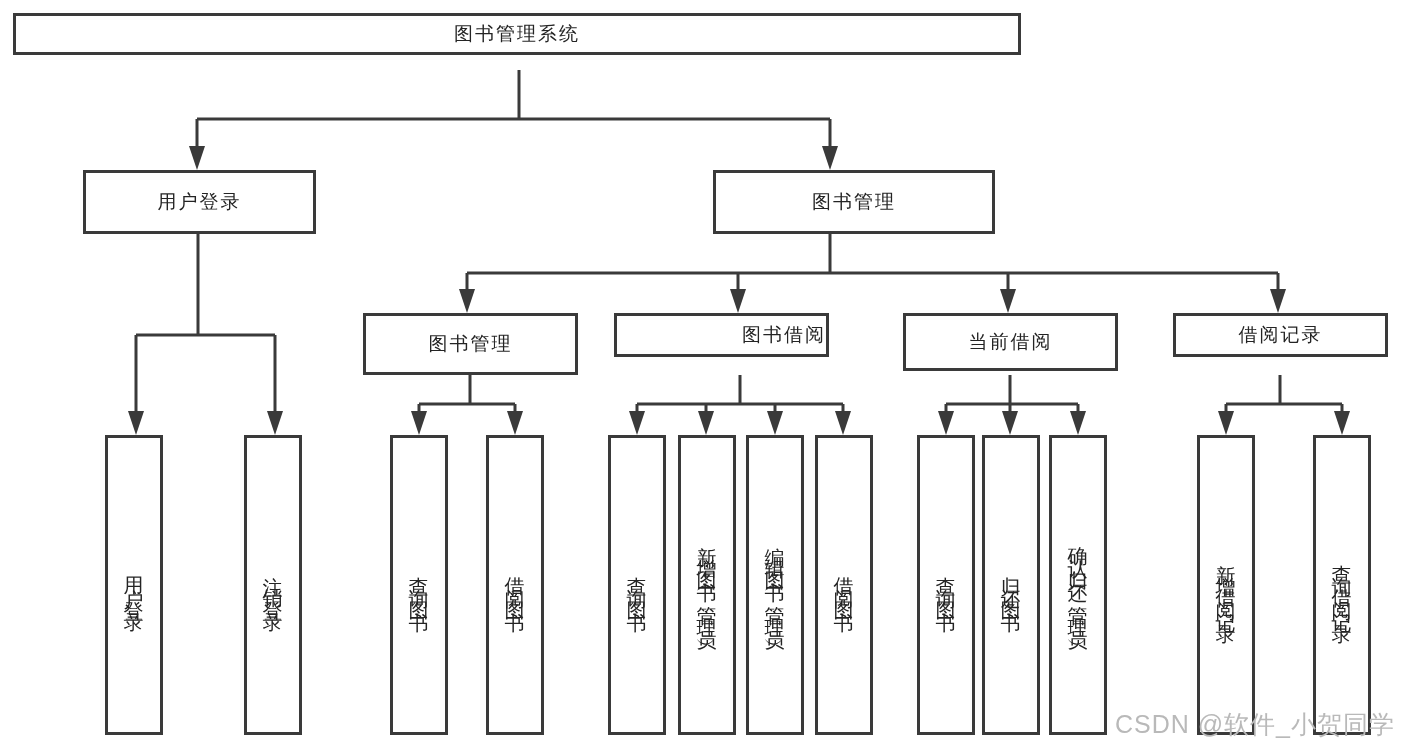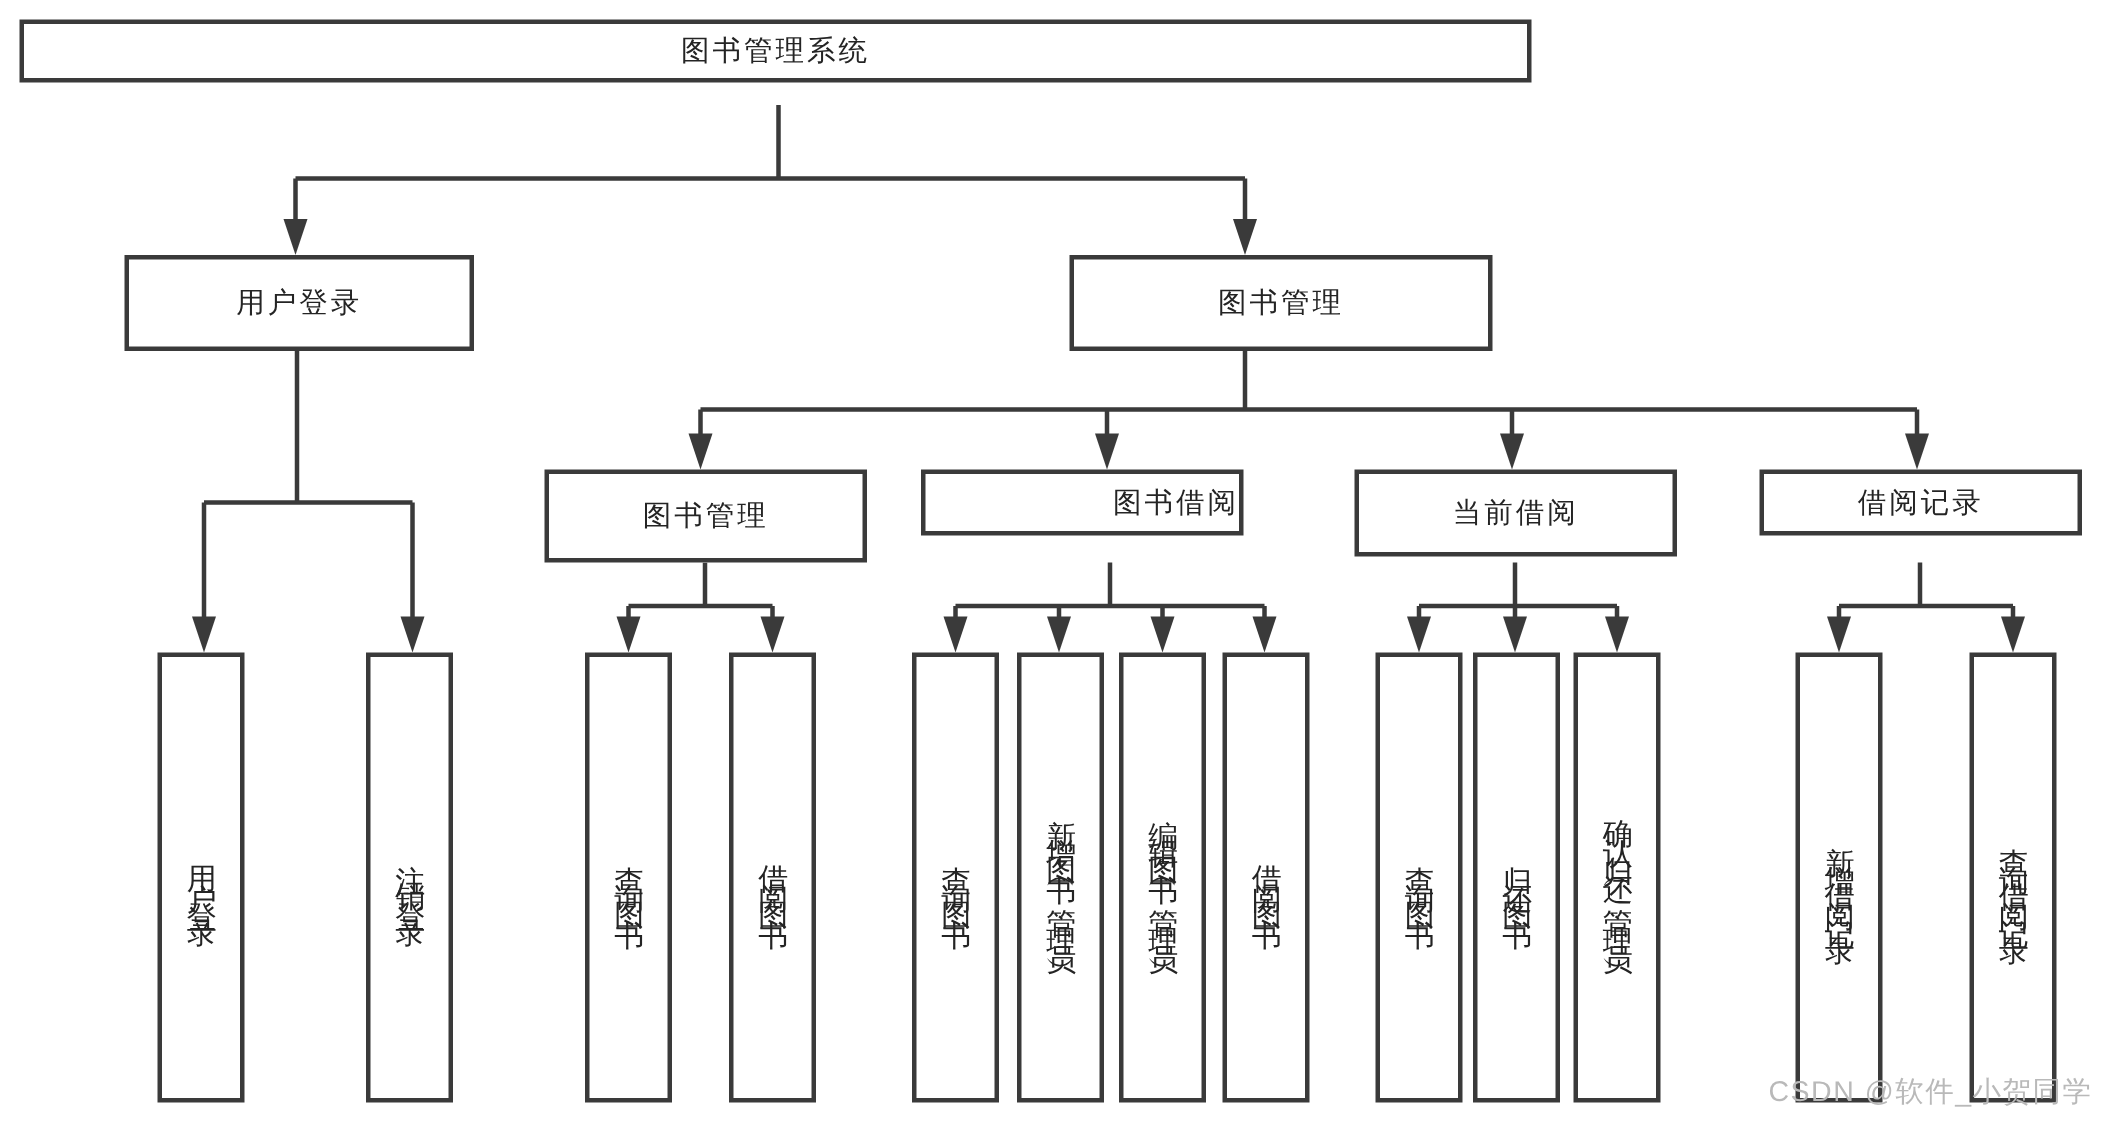--- a/index.html
+++ b/index.html
@@ -38,21 +38,21 @@
   }
   #connectors{
     position:absolute;
     left:0;top:0;
     pointer-events:none;
   }
   #watermark{
     position:absolute;
     right:10px;
     bottom:6px;
-    font-size:19px;
+    font-size:25px;
     letter-spacing:1px;
     color:#b9b9b9;
     white-space:nowrap;
   }
 </style>
 </head>
 <body>
 
 <div id="canvas">
 

